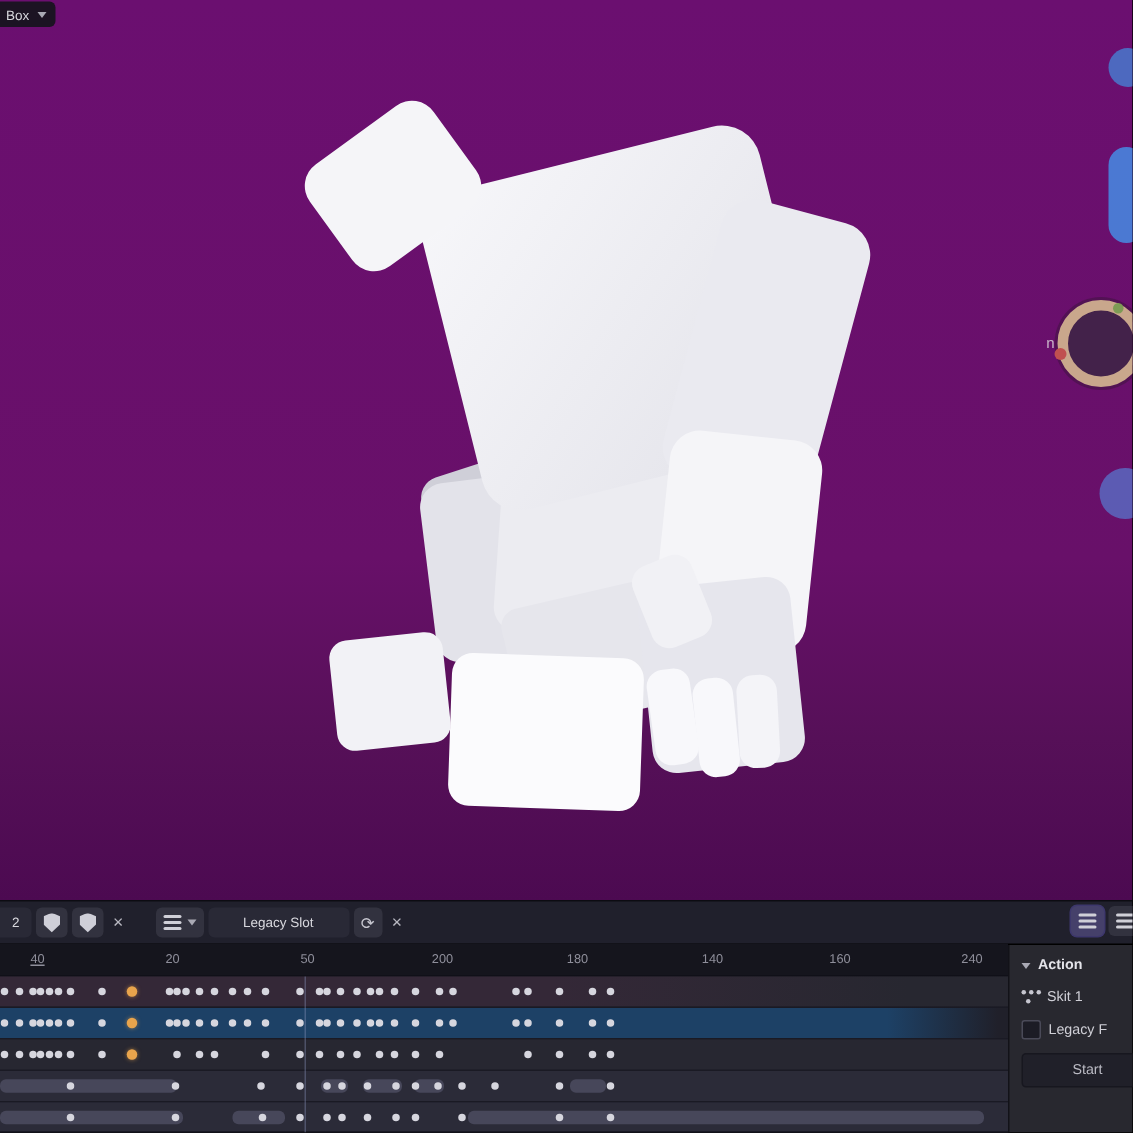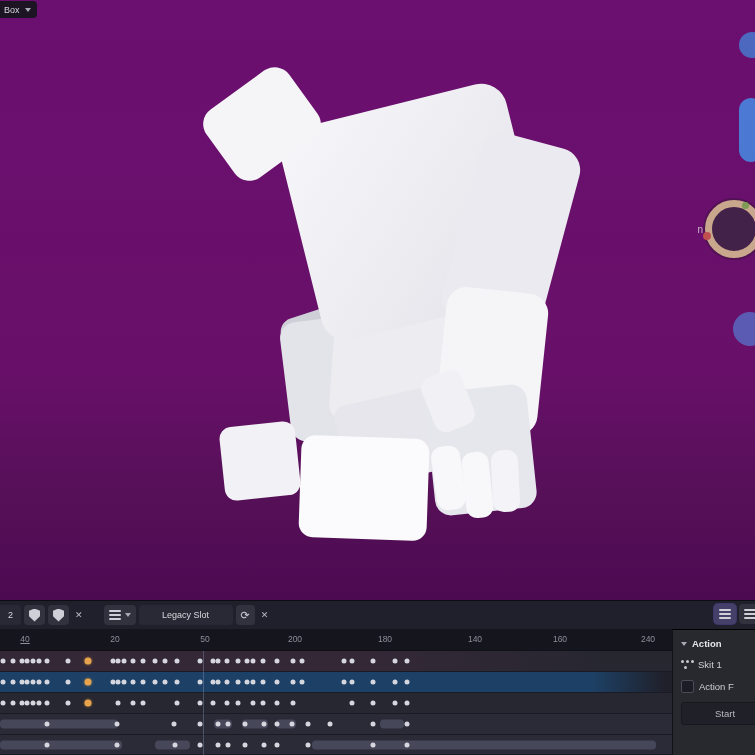--- a/index.html
+++ b/index.html
@@ -324,20 +324,20 @@
       <span class="dots-icon">
           <i></i>
           <i></i>
           <i></i>
           <i></i>
         </span>
       <span>Skit 1</span>
     </div>
     <div class="p-row">
       <span class="checkbox"></span>
-      <span>Action F</span>
+      <span>Legacy F</span>
     </div>
     <div class="p-btn">
       <span>Start</span>
     </div>
   </div>
 
 </div>
 
 </body></html>

